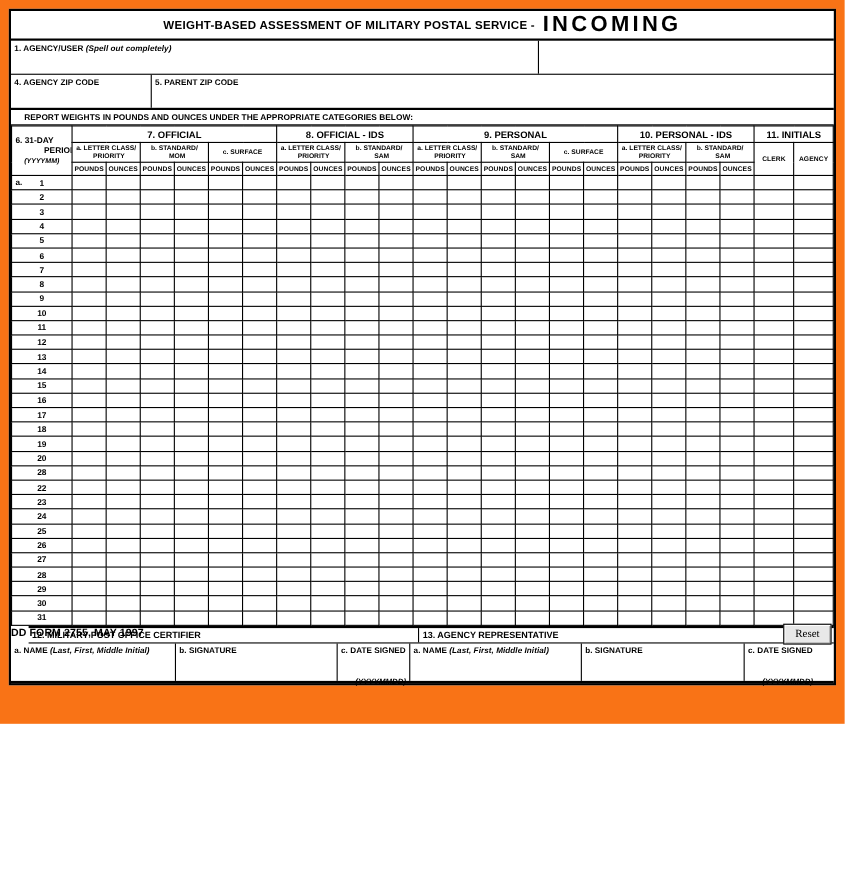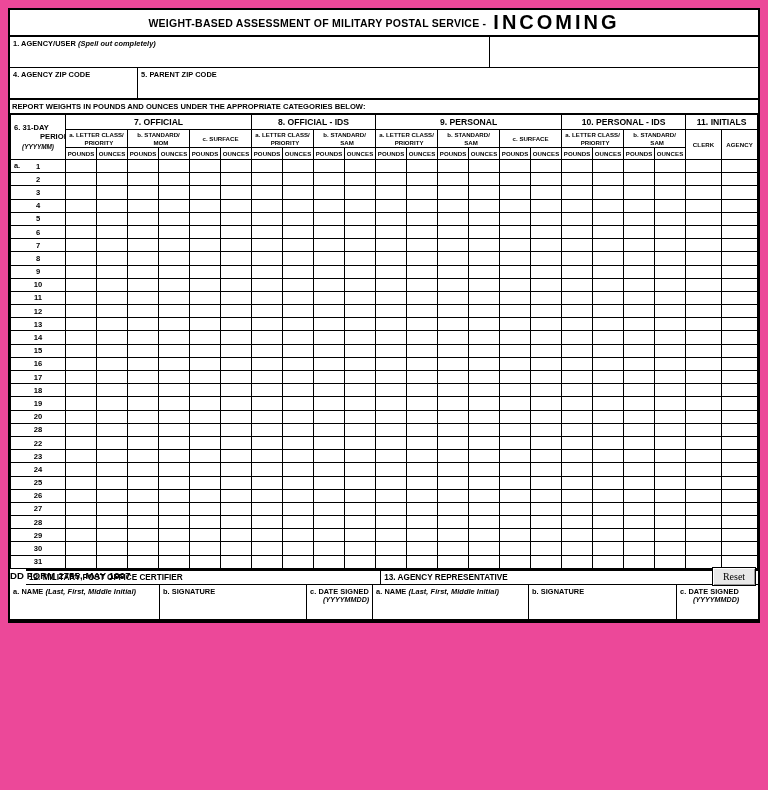--- a/index.html
+++ b/index.html
@@ -2,21 +2,21 @@
 <html><head>
 <meta charset="utf-8">
 <style>
   html,body{margin:0;padding:0;background:#ffffff;}
   body{
     width:768px;height:790px;
     font-family:"Liberation Sans", sans-serif;
     color:#000;
     -webkit-font-smoothing:none;
   }
-  .page{position:relative;width:768px;height:790px;background:#ec4899;}
+  .page{position:relative;width:768px;height:658px;background:#f97316;}
 
   
   .form{
     position:absolute;left:8px;top:8px;width:752px;
     border:2px solid #000;
     box-sizing:border-box;
     background:#fff;
   }
 
   
@@ -38,21 +38,21 @@
   .lbl .it{font-style:italic;font-weight:bold;}
   .h30{height:30px;}
 
   .id-left{width:480px;}
   .id-parent{width:140px;}
   .id-agzip{width:128px;}
 
   
   .instruct{
     height:13px;border-bottom:1px solid #000;
-    display:flex;align-items:center;padding-left:2px;
+    display:flex;align-items:center;padding-left:12px;
   }
   .instruct span{font-size:7.6px;font-weight:bold;}
 
   
   table.grid{
     border-collapse:collapse;
     table-layout:fixed;
     width:100%;
     font-size:7px;
   }
@@ -86,21 +86,21 @@
   td.rownum{position:relative;text-align:right;padding-right:5px;font-size:7.6px;font-weight:normal;}
   td.rownum .aa{position:absolute;left:3px;top:1px;font-size:7.4px;font-weight:bold;}
   td.dot{border-left:1px dotted #9a9a9a;}
   td.blank{background:#fff;}
 
   
   .certhead{display:flex;border-top:2px solid #000;border-bottom:1px solid #000;height:13px;margin-left:16px;}
   .certhead div{font-size:8.2px;font-weight:bold;padding-left:3px;display:flex;align-items:center;box-sizing:border-box;}
   .certrow{display:flex;border-bottom:2px solid #000;height:34px;}
   .certrow .cc{box-sizing:border-box;padding:2px 3px 0 3px;}
-  .cc .l2{display:block;padding-left:13px;font-style:italic;font-weight:bold;font-size:7.1px;}
+  .cc .l2{display:block;padding-left:13px;font-style:italic;font-weight:bold;font-size:7.1px;margin-top:20px;}
 
   
   .footer{position:absolute;left:10px;top:570px;font-size:9.6px;font-weight:bold;letter-spacing:.1px;}
   .reset{
     position:absolute;left:712px;top:567px;
     width:42px;height:17px;
     border:1px solid #000;
     background:#e8e8e8;
     box-shadow:inset 1px 1px 0 #fff, inset -1px -1px 0 #9a9a9a;
     display:flex;align-items:center;justify-content:center;

